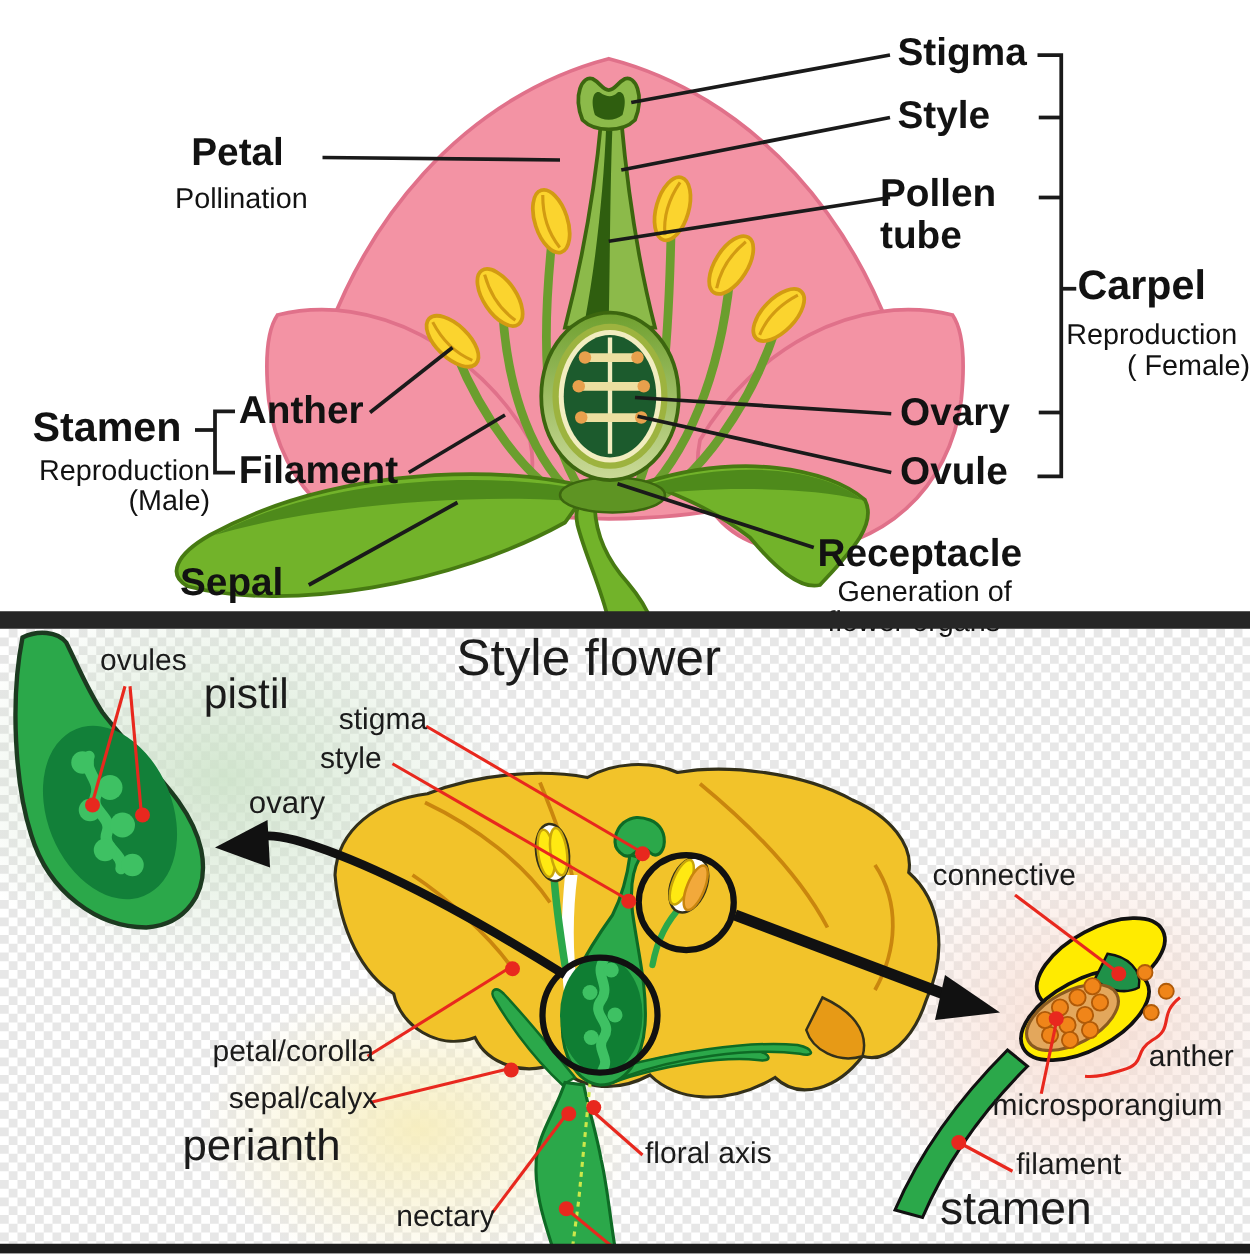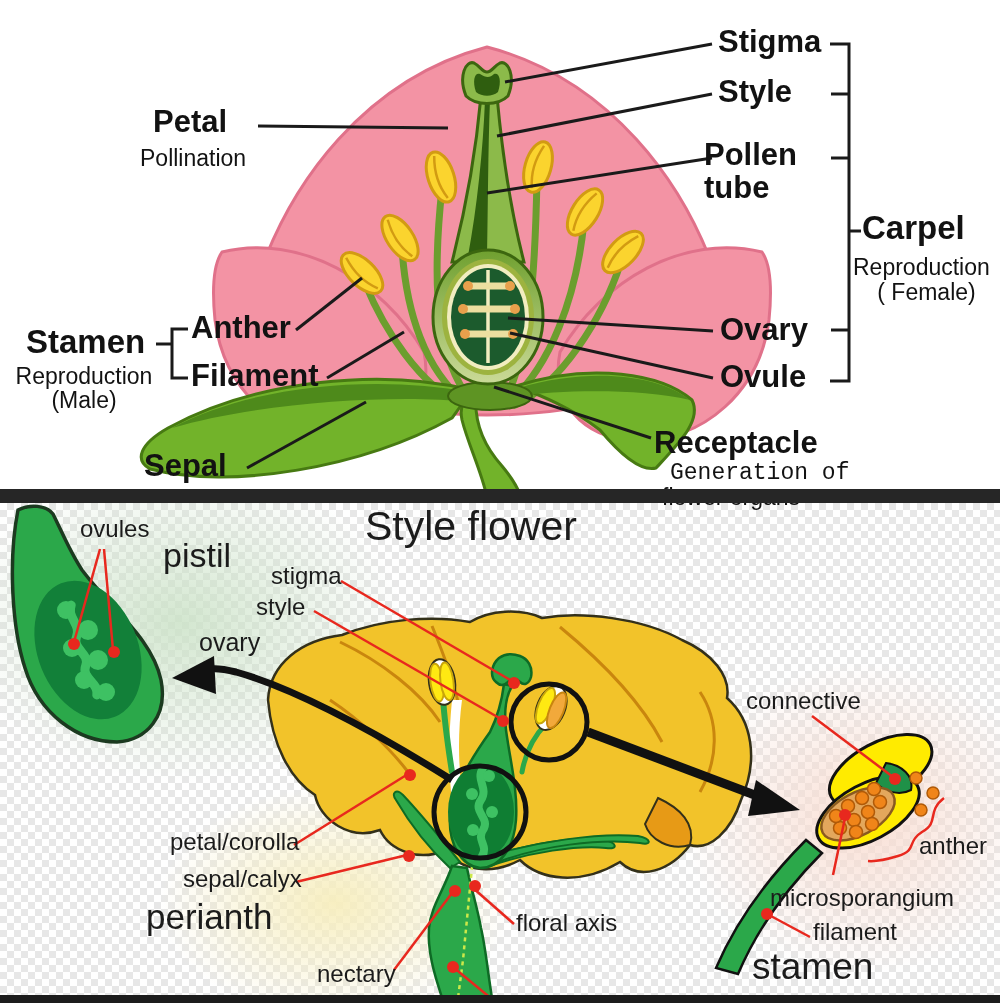--- a/index.html
+++ b/index.html
@@ -1,20 +1,20 @@
 <!DOCTYPE html>
 <html><head>
 <meta charset="utf-8">
 <style>
   html,body{margin:0;padding:0;background:#fff;}
   #stage{position:relative;width:1000px;height:1003px;overflow:hidden;background:#fff;
          font-family:"Liberation Sans",sans-serif;}
   .lbl{position:absolute;color:#121212;white-space:nowrap;z-index:4;line-height:1.05;}
   .b{font-weight:700;}
-  .c{text-align:center;}
+  .c{text-align:right;}
   .bl{position:absolute;color:#1b1b1b;white-space:nowrap;z-index:4;line-height:1.0;}
   #checker{position:absolute;left:0;top:503px;width:1000px;height:492px;z-index:0;
     background:
       repeating-conic-gradient(#e7e7e7 0% 25%, #ffffff 0% 50%);
     background-size:14px 14px;overflow:hidden;}
   .tint{position:absolute;border-radius:50%;z-index:1;}
   #tint-green{left:-130px;top:-100px;width:620px;height:440px;
     background:radial-gradient(ellipse closest-side,rgba(203,226,199,0.85),rgba(203,226,199,0) 72%);}
   #tint-yellow{left:100px;top:245px;width:470px;height:310px;
     background:radial-gradient(ellipse closest-side,rgba(247,238,190,0.95),rgba(247,238,190,0) 75%);}
@@ -292,21 +292,21 @@
   <div class="lbl b" style="left:704px;top:139px;font-size:31px;width:118px;white-space:normal;">Pollen tube</div>
 
   <div class="lbl b" style="left:862px;top:211px;font-size:33px;">Carpel</div>
   <div class="lbl" style="left:853px;top:255px;font-size:23px;">Reproduction</div>
   <div class="lbl c" style="left:853px;top:280px;font-size:23px;width:147px;">( Female)</div>
 
   <div class="lbl b" style="left:720px;top:314px;font-size:31px;">Ovary</div>
   <div class="lbl b" style="left:720px;top:361px;font-size:31px;">Ovule</div>
 
   <div class="lbl b" style="left:654px;top:427px;font-size:31px;">Receptacle</div>
-  <div class="lbl" style="left:670px;top:461px;font-size:23px;font-family:Liberation Mono, monospace;">Generation of</div>
+  <div class="lbl" style="left:670px;top:461px;font-size:23px;">Generation of</div>
   <div class="lbl" style="left:662px;top:485px;font-size:23px;z-index:3;">flower organs</div>
 
   <div class="lbl b" style="left:26px;top:325px;font-size:33px;">Stamen</div>
   <div class="lbl c" style="left:0px;top:364px;font-size:23px;width:168px;">Reproduction</div>
   <div class="lbl c" style="left:0px;top:388px;font-size:23px;width:168px;">(Male)</div>
 
   <div class="lbl b" style="left:191px;top:312px;font-size:31px;">Anther</div>
   <div class="lbl b" style="left:191px;top:360px;font-size:31px;">Filament</div>
   <div class="lbl b" style="left:144px;top:450px;font-size:31px;text-align:right;">Sepal</div>
 
@@ -316,19 +316,19 @@
   <div class="bl" style="left:271px;top:564px;font-size:24px;">stigma</div>
   <div class="bl" style="left:256px;top:595px;font-size:24px;">style</div>
   <div class="bl" style="left:199px;top:630px;font-size:25px;">ovary</div>
   <div class="bl" style="left:170px;top:830px;font-size:24px;">petal/corolla</div>
   <div class="bl" style="left:183px;top:867px;font-size:24px;">sepal/calyx</div>
   <div class="bl" style="left:146px;top:899px;font-size:35px;">perianth</div>
   <div class="bl" style="left:317px;top:962px;font-size:24px;">nectary</div>
   <div class="bl" style="left:516px;top:911px;font-size:24px;">floral axis</div>
   <div class="bl" style="left:746px;top:689px;font-size:24px;">connective</div>
   <div class="bl" style="left:919px;top:834px;font-size:24px;">anther</div>
-  <div class="bl" style="left:770px;top:873px;font-size:24px;margin-top:13px;">microsporangium</div>
+  <div class="bl" style="left:794px;top:873px;font-size:24px;">microsporangium</div>
   <div class="bl" style="left:813px;top:920px;font-size:24px;">filament</div>
   <div class="bl" style="left:752px;top:948px;font-size:37px;">stamen</div>
 
   <div class="bar" id="bar-top"></div>
   <div class="bar" id="bar-bottom"></div>
 </div>
 
 </body></html>

